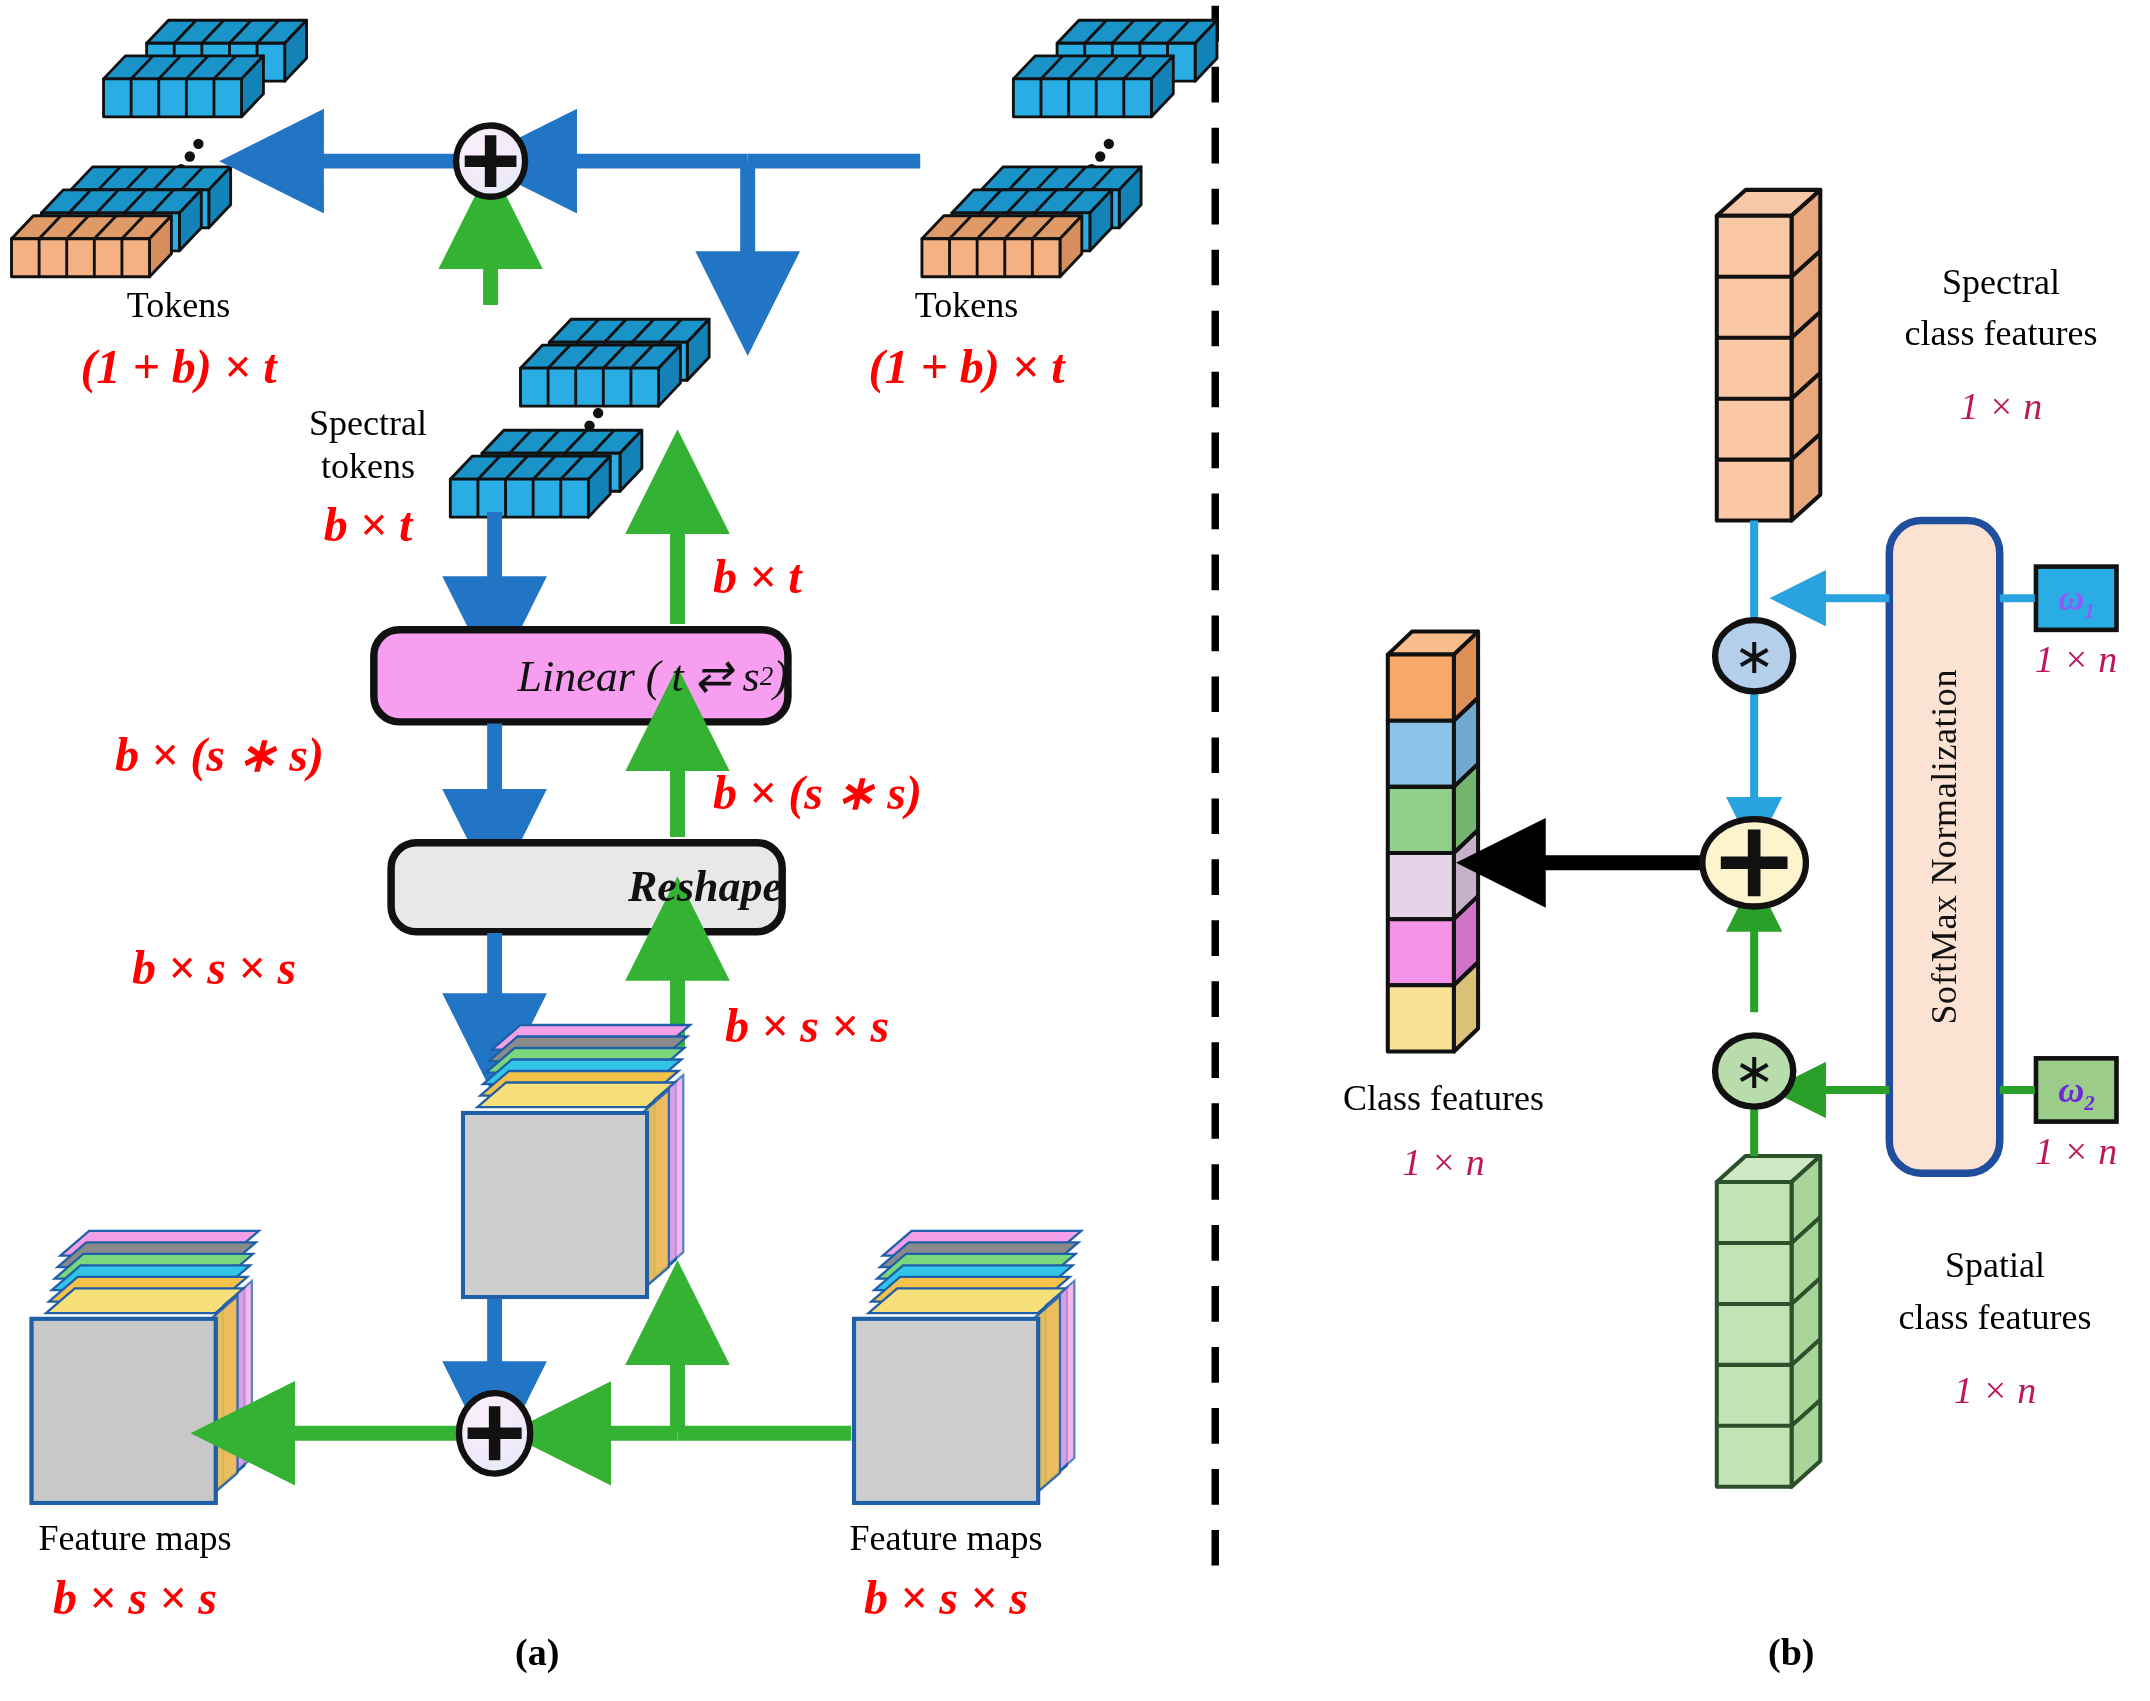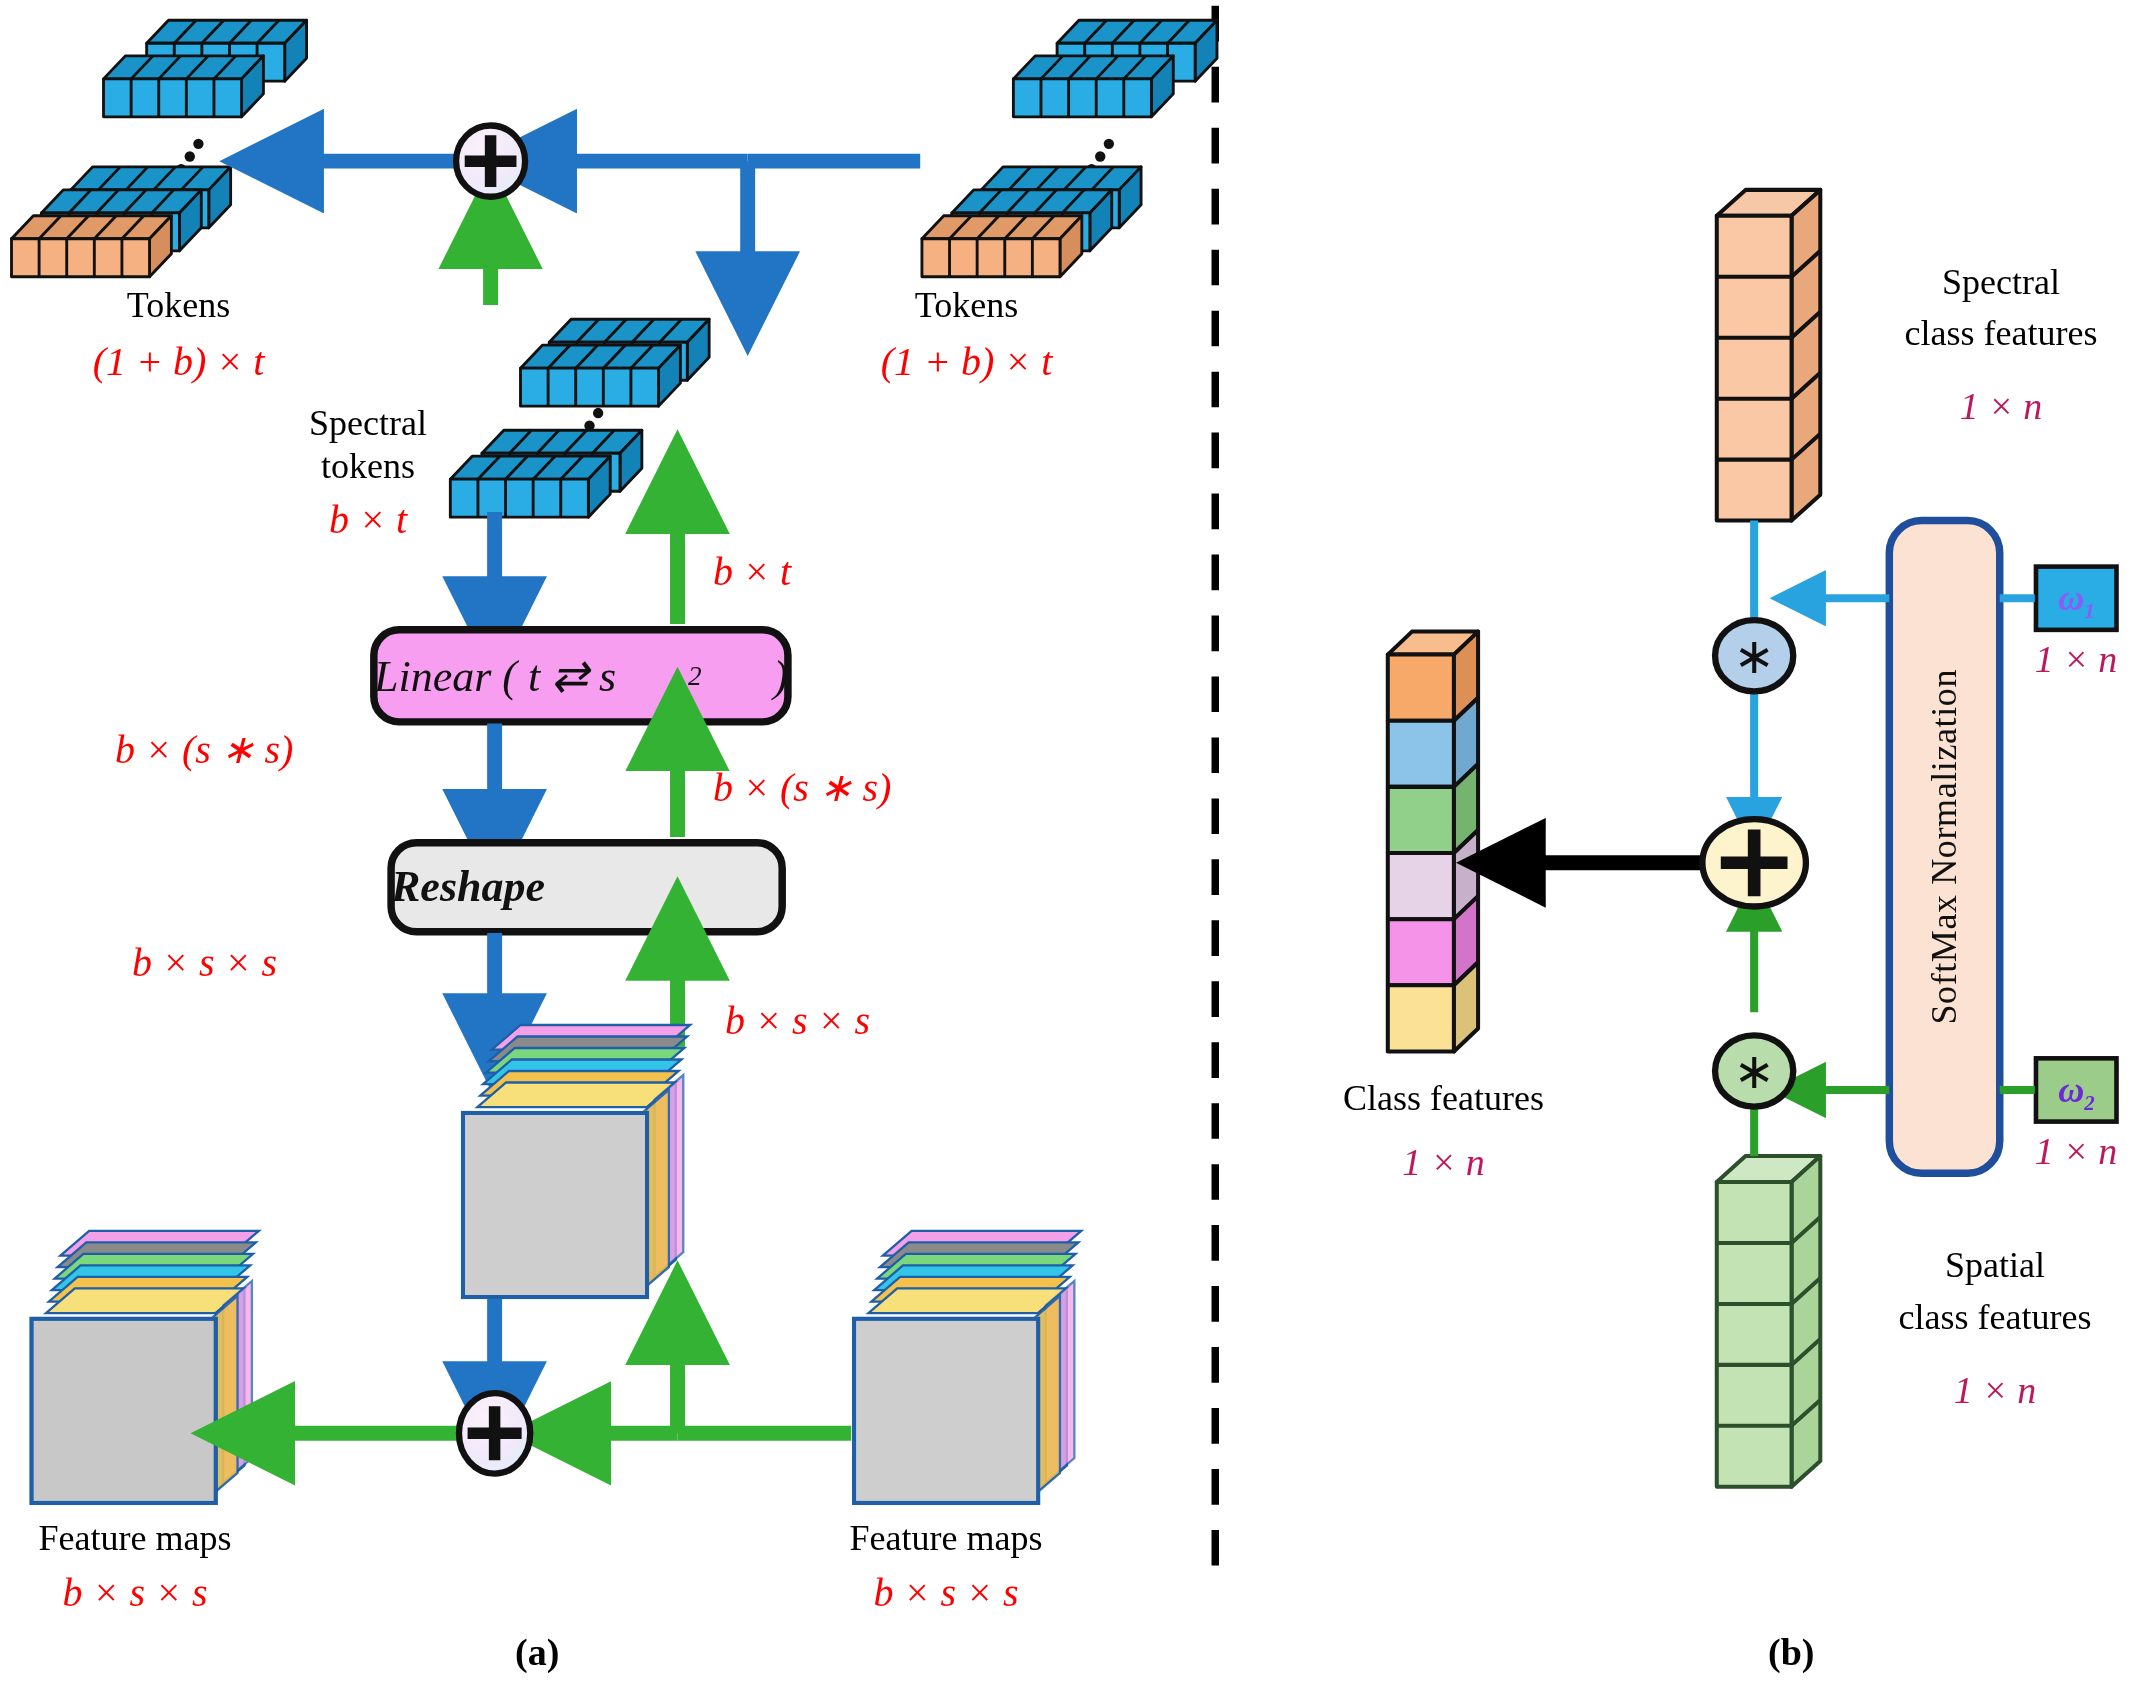--- a/index.html
+++ b/index.html
@@ -3,25 +3,25 @@
 <meta charset="utf-8">
 <style>
   html,body{margin:0;padding:0;background:#fff;}
   body{width:2151px;height:1702px;position:relative;overflow:hidden;
        font-family:"Liberation Serif", serif;}
   #root{position:absolute;inset:0;}
   svg.layer{position:absolute;left:0;top:0;width:2151px;height:1702px;}
   .lbl{position:absolute;color:#000;font-family:"Liberation Serif",serif;
        text-align:center;white-space:nowrap;line-height:1.15;}
   .lbl.black{font-size:36px;}
-  .lbl.red{color:#ff0000;font-style:italic;font-weight:normal;font-size:40px;}
+  .lbl.red{color:#ff0000;font-style:italic;font-weight:bold;font-size:48px;}
   .lbl.redn{color:#be185d;font-size:38px;font-style:italic;font-weight:normal;}
   .panel-lbl{position:absolute;font-size:38px;font-weight:bold;color:#000;
        font-family:"Liberation Serif",serif;}
-  .boxtext{position:absolute;display:flex;align-items:center;justify-content:space-between;
+  .boxtext{position:absolute;display:flex;align-items:center;justify-content:flex-end;
        font-style:italic;color:#111;font-family:"Liberation Serif",serif;}
   .vert-text{position:absolute;display:flex;align-items:center;justify-content:center;}
   .vert-text span{writing-mode:vertical-rl;transform:rotate(180deg);
        font-size:36px;color:#111;font-family:"Liberation Serif",serif;letter-spacing:0.6px;}
   sup{font-size:0.62em;vertical-align:super;}
   sub{font-size:0.58em;vertical-align:sub;}
 </style>
 </head>
 <body>
 

